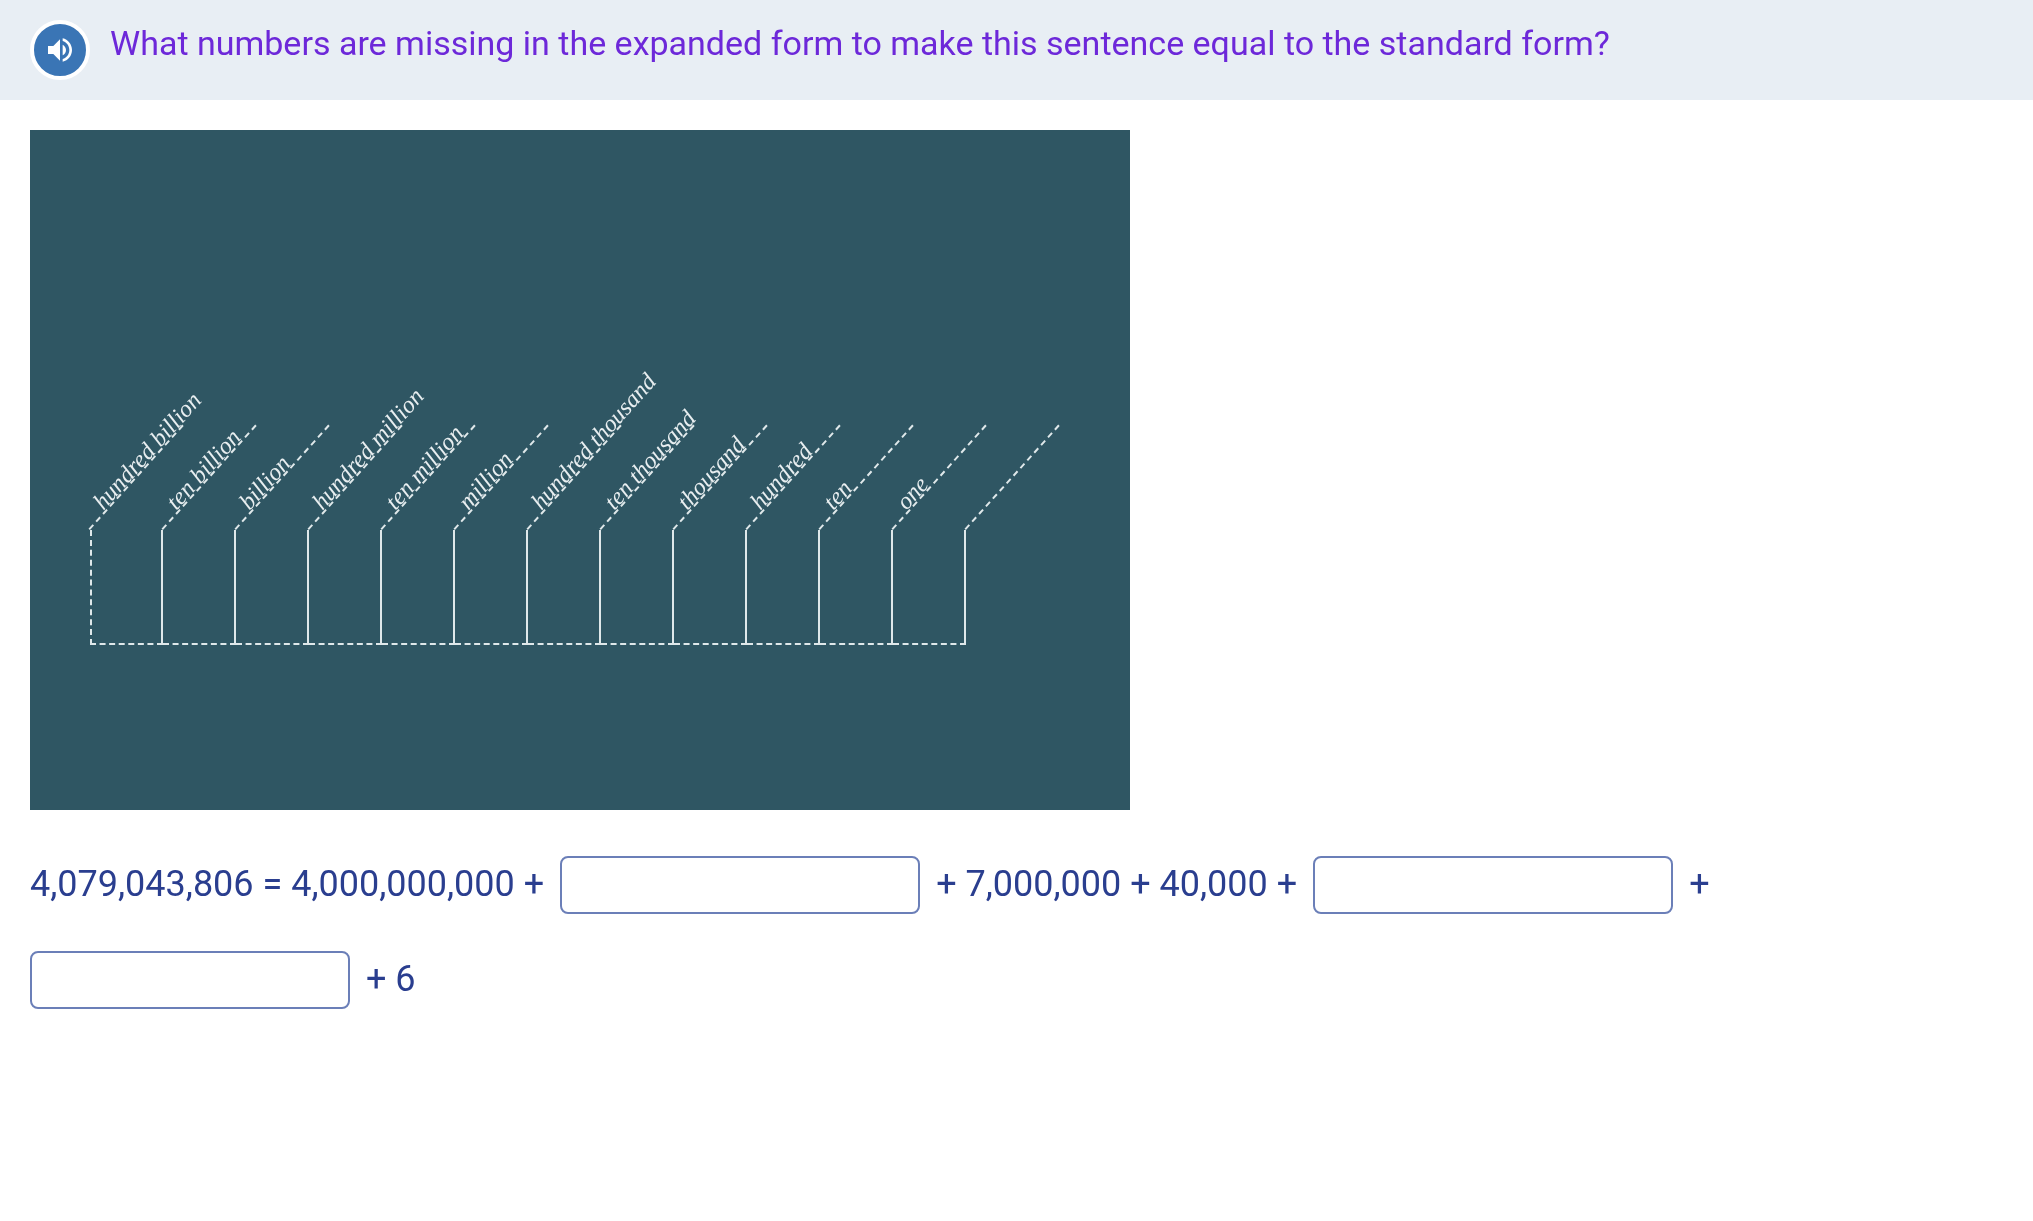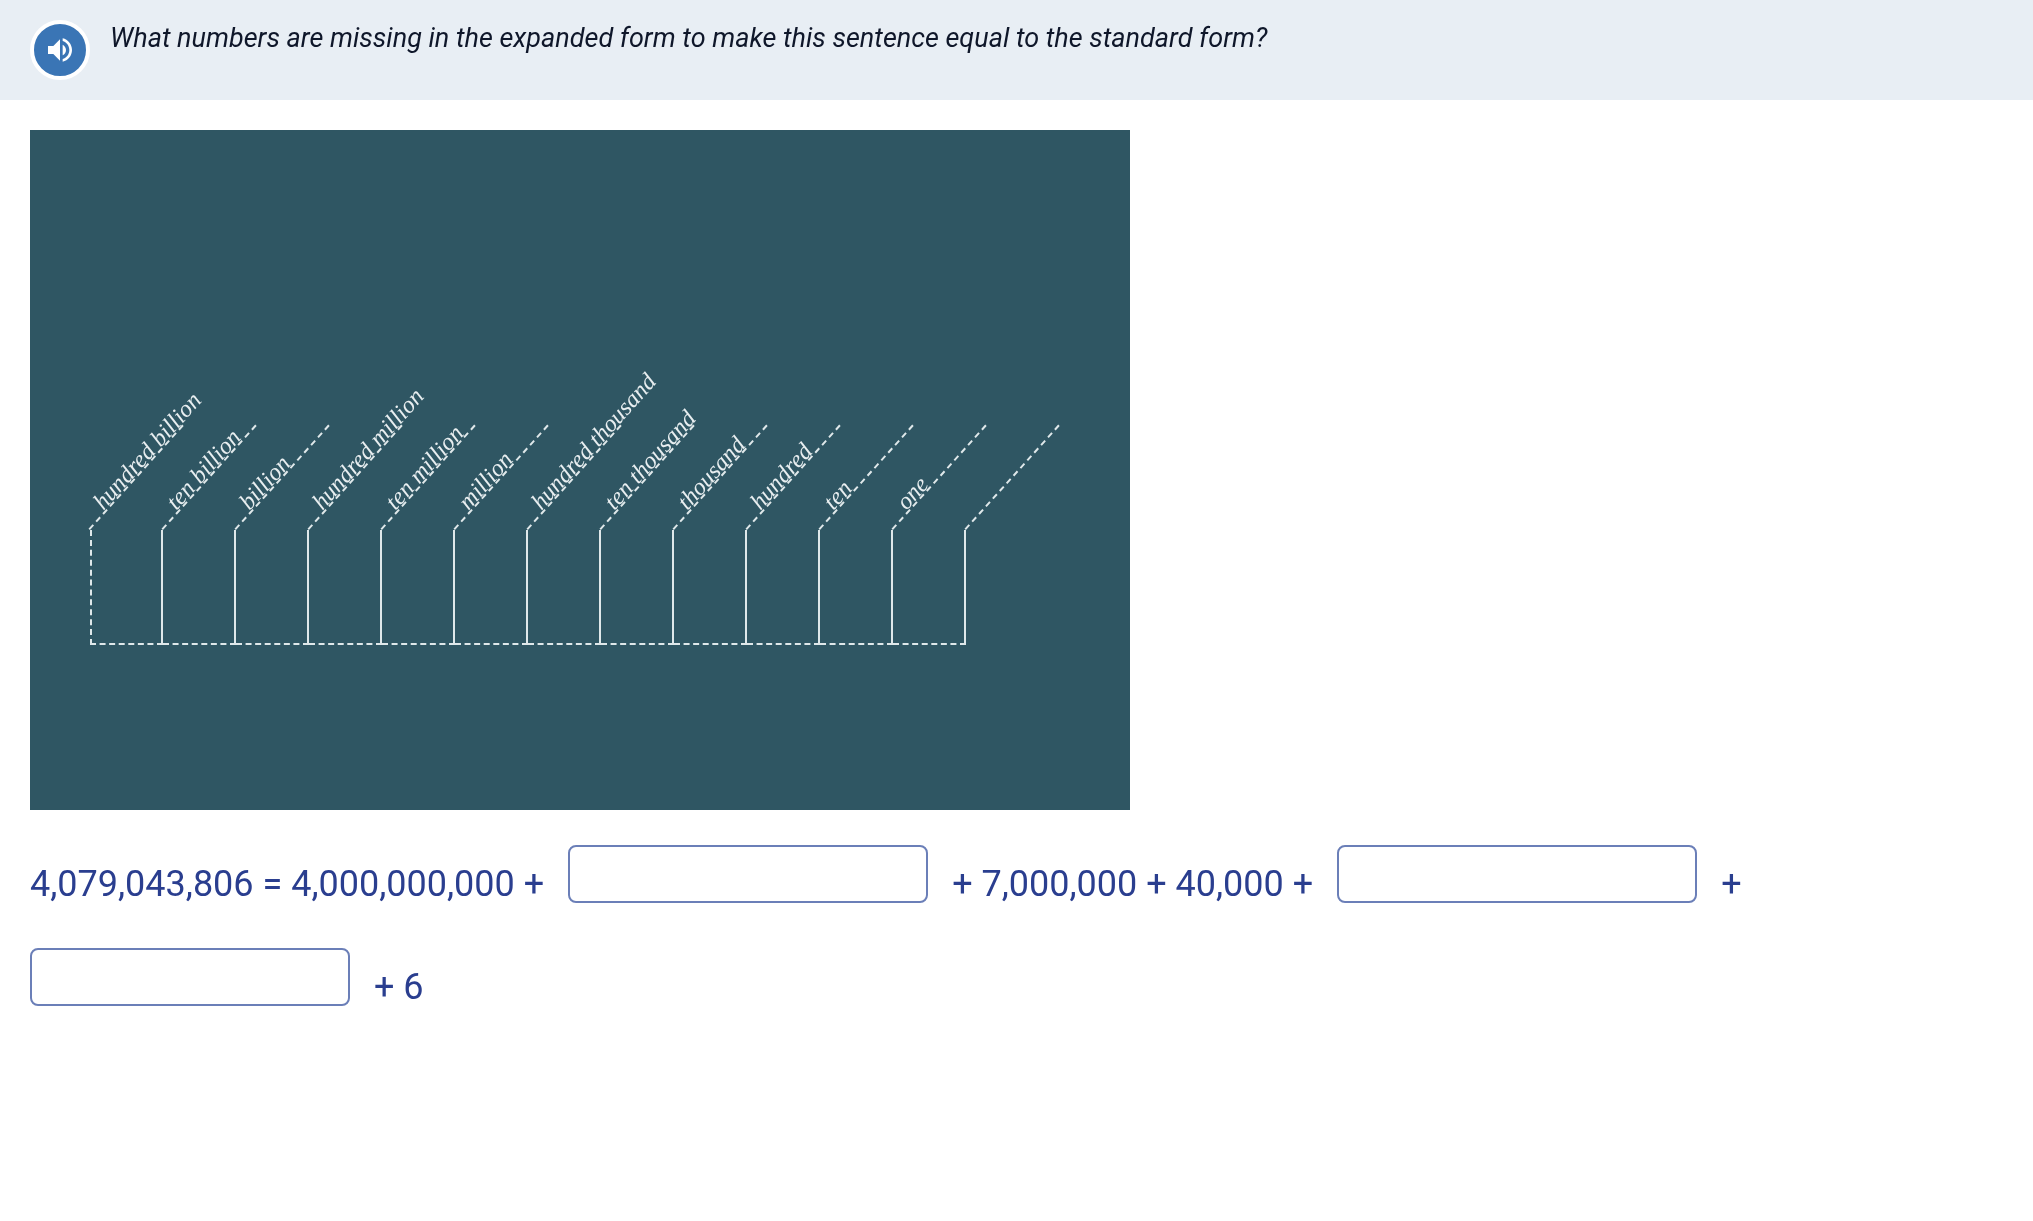--- a/index.html
+++ b/index.html
@@ -18,24 +18,23 @@
   background: #3a75b5;
   border: 4px solid #fff;
   display: flex;
   align-items: center;
   justify-content: center;
   flex-shrink: 0;
   cursor: pointer;
 }
 .speaker-btn svg { width: 32px; height: 32px; fill: #fff; }
 .question-text {
-  font-size: 27px;
-  color: #0f172a;
+  font-size: 34px;
+  color: #6d28d9;
   line-height: 1.4;
-  font-style: italic;
 }
 
 .content { padding: 30px; }
 .diagram {
   width: 1100px;
   height: 680px;
   background: #2f5663;
   position: relative;
   overflow: hidden;
 }
@@ -90,22 +89,22 @@
   transform-origin: left bottom;
   transform: rotate(-48deg);
 }
 
 .equation {
   margin-top: 35px;
   font-size: 36px;
   color: #2a3e8f;
   display: flex;
   flex-wrap: wrap;
-  align-items: flex-start;
-  gap: 24px;
+  align-items: center;
+  gap: 16px;
   line-height: 2.2;
 }
 .eq-text { white-space: nowrap; }
 .eq-input {
   width: 360px;
   height: 58px;
   border: 2px solid #6b7fb8;
   border-radius: 8px;
   font-size: 32px;
   padding: 0 12px;

